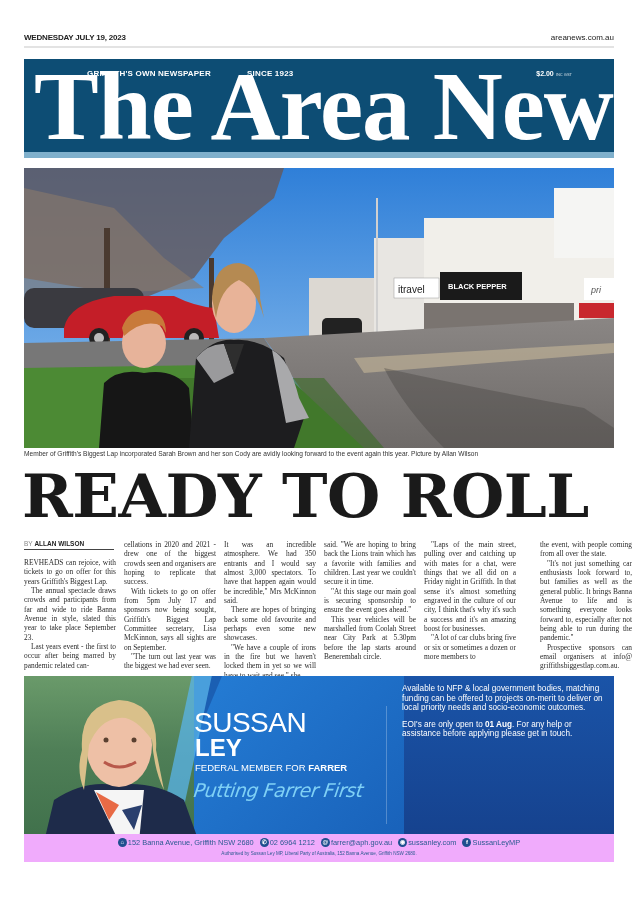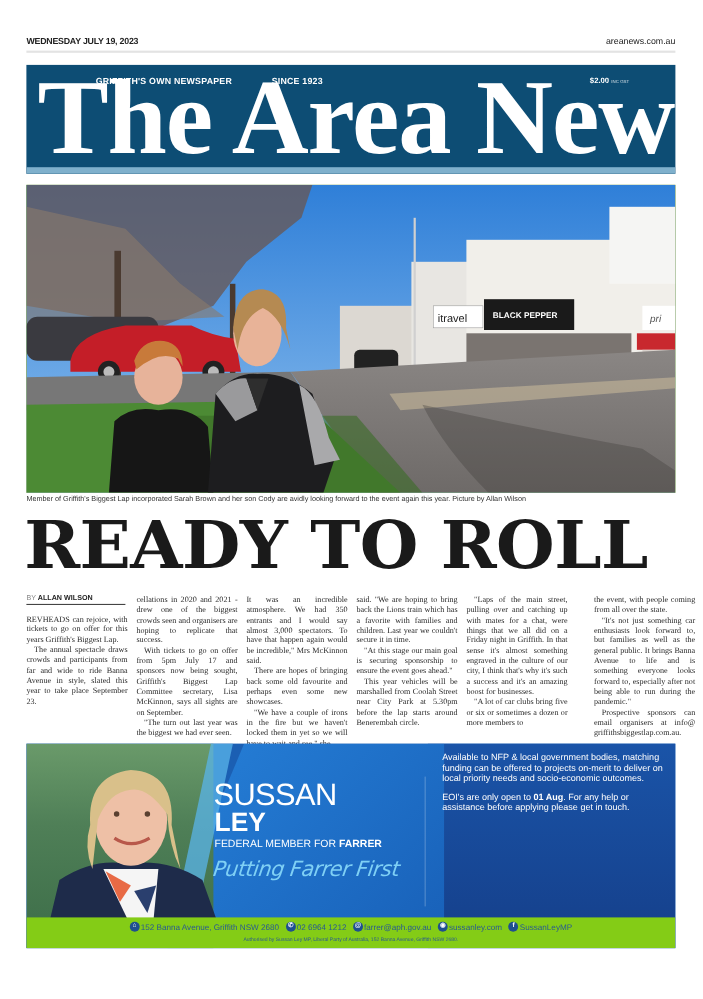--- a/index.html
+++ b/index.html
@@ -48,21 +48,21 @@
   .ad .bg-right { position: absolute; left: 365px; top: 0; width: 225px; height: 100%; background: linear-gradient(180deg, #1a54a8 0%, #153f8a 100%); }
   .ad .portrait { position: absolute; left: 0; top: 4px; width: 200px; height: 162px; }
   .ad .name1 { position: absolute; left: 170px; top: 33px; font-family: "Liberation Sans", sans-serif; font-size: 28px; color: #fff; letter-spacing: -0.5px; line-height: 28px; }
   .ad .name2 { position: absolute; left: 171px; top: 60px; font-family: "Liberation Sans", sans-serif; font-weight: bold; font-size: 24px; color: #fff; line-height: 24px; text-align: center; }
   .ad .member { position: absolute; left: 171px; top: 86px; font-family: "Liberation Sans", sans-serif; font-size: 9.5px; color: #fff; white-space: nowrap; }
   .ad .member b { font-weight: bold; text-align: right; }
   .ad .slogan { position: absolute; left: 170px; top: 103px; font-family: "DejaVu Sans", sans-serif; font-style: italic; font-size: 19px; color: #7fd0f5; letter-spacing: -0.5px; transform: skewX(-8deg); white-space: nowrap; }
   .ad .vrule { position: absolute; left: 362px; top: 30px; width: 1px; height: 118px; background: rgba(255,255,255,0.25); }
   .ad .info { position: absolute; left: 378px; top: 8px; width: 210px; font-family: "Liberation Sans", sans-serif; font-size: 8.2px; line-height: 9.6px; color: #fff; }
   .ad .info p { margin-bottom: 7px; }
-  .ad .footer { position: absolute; left: 0; bottom: 0; width: 100%; height: 28px; background: #84cc16; }
+  .ad .footer { position: absolute; left: 0; bottom: 0; width: 100%; height: 28px; background: #f0abfc; }
   .ad .contacts { position: absolute; left: 0; top: 4px; width: 100%; display: flex; justify-content: center; gap: 6px; font-family: "Liberation Sans", sans-serif; font-size: 7.4px; color: #2a5a90; white-space: nowrap; }
   .ad .contacts .item { display: flex; align-items: center; gap: 1px; }
   .ad .contacts .ico { display: inline-block; width: 9px; height: 9px; border-radius: 50%; background: #1f4f8f; color: #fff; font-size: 6px; line-height: 9px; text-align: center; font-weight: bold; }
   .ad .authorised { position: absolute; left: 0; top: 17px; width: 100%; text-align: center; font-family: "Liberation Sans", sans-serif; font-size: 4.6px; color: #2a5a90; }
 </style>
 </head>
 <body>
 
 <div class="topbar">
   <span class="date">WEDNESDAY JULY 19, 2023</span>
@@ -148,20 +148,21 @@
 <h1 class="headline">READY TO ROLL</h1>
 
 <div class="byline">
   <span class="by">BY</span>
   <span class="name">ALLAN WILSON</span>
 </div>
 
 <div class="col col1">
   <p class="noindent">REVHEADS can rejoice, with tickets to go on offer for this years Griffith's Biggest Lap.</p>
   <p>The annual spectacle draws crowds and participants from far and wide to ride Banna Avenue in style, slated this year to take place September 23.</p>
+  <p>Last years event - the first to occur after being marred by pandemic related can-</p>
 </div>
 <div class="col col2">
   <p class="noindent">cellations in 2020 and 2021 - drew one of the biggest crowds seen and organisers are hoping to replicate that success.</p>
   <p>With tickets to go on offer from 5pm July 17 and sponsors now being sought, Griffith's Biggest Lap Committee secretary, Lisa McKinnon, says all sights are on September.</p>
   <p>"The turn out last year was the biggest we had ever seen.</p>
 </div>
 <div class="col col3">
   <p class="noindent">It was an incredible atmosphere. We had 350 entrants and I would say almost 3,000 spectators. To have that happen again would be incredible," Mrs McKinnon said.</p>
   <p>There are hopes of bringing back some old favourite and perhaps even some new showcases.</p>
   <p>"We have a couple of irons in the fire but we haven't locked them in yet so we will have to wait and see," she</p>

